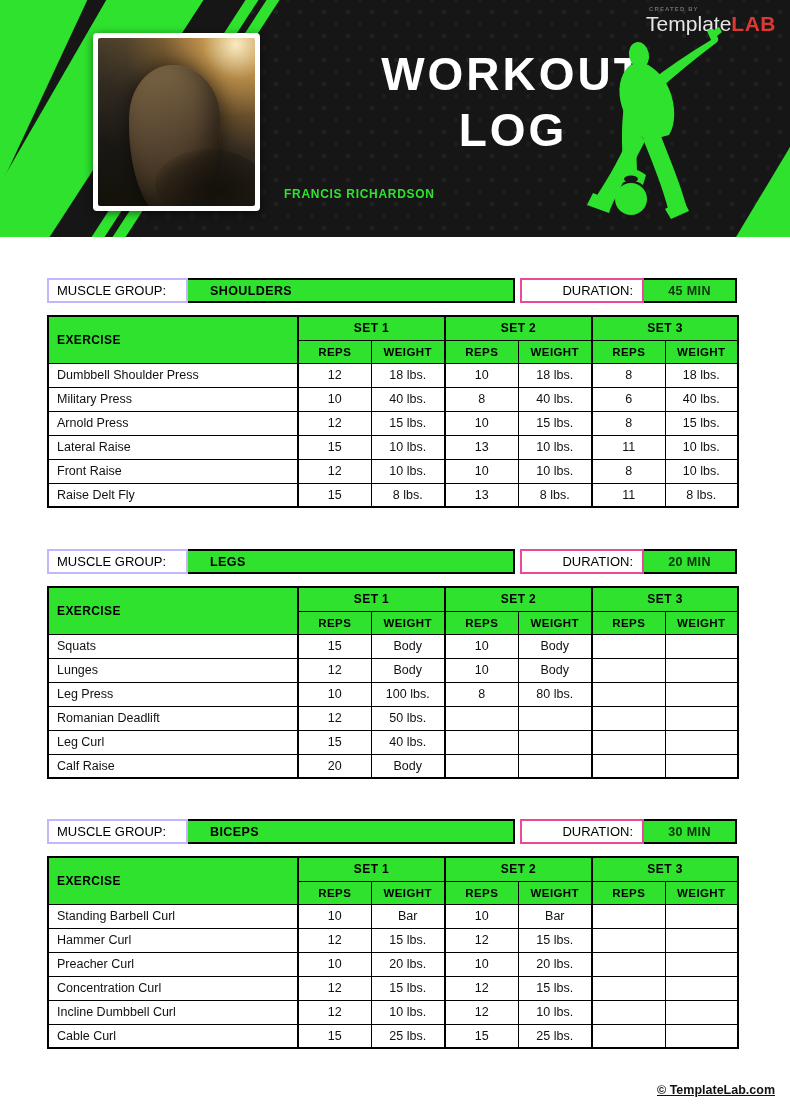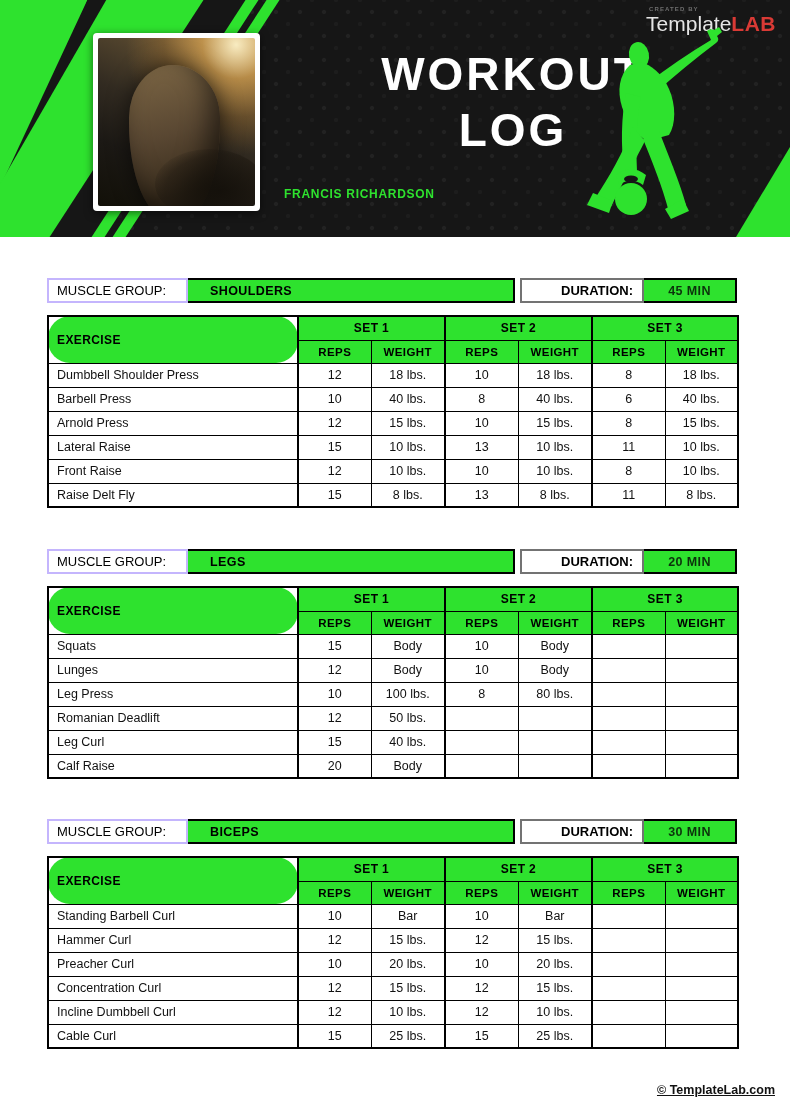--- a/index.html
+++ b/index.html
@@ -65,33 +65,33 @@
 
   .figure { position:absolute; left:583px; top:27px; width:155px; height:212px; z-index:3; }
 
   
   .bar { position:absolute; left:47px; width:690px; height:25px; display:flex; }
   .bar > div { display:flex; align-items:center; }
   .mg-label { width:141px; background:#fff; border:2px solid #c4b5fd; padding-left:8px; font-size:13px; color:#000; }
   .mg-value { width:327px; background:var(--green); border:2px solid #000; border-left:none; padding-left:22px;
               font-size:12.5px; font-weight:700; color:#000000; letter-spacing:.4px; }
   .bar .spacer { flex:1; }
-  .dur-label { width:124px; background:#fff; border:2px solid #737373; justify-content:flex-end; padding-right:9px; font-size:13px; color:#000;font-weight:bold; }
+  .dur-label { width:124px; background:#fff; border:2px solid #ec4899; justify-content:flex-end; padding-right:9px; font-size:13px; color:#000; }
   .dur-value { width:93px; background:var(--green); border:2px solid #000; border-left:none; justify-content:center;
                font-size:12.5px; font-weight:700; color:#0c330c; letter-spacing:.4px; }
 
   
   .wtable { position:absolute; left:47px; width:690px; border-collapse:collapse; table-layout:fixed;
             border:2.5px solid #000; }
   .wtable th, .wtable td { border:1.5px solid #000; }
   .wtable .grp { border-left:2.5px solid #000; }
   .wtable thead th { background:var(--green); color:#000; font-weight:700; }
   .set-row th { height:24px; font-size:12px; letter-spacing:.4px; }
   .sub-row th { height:23px; font-size:11.5px; letter-spacing:.4px; }
-  .exercise-head { text-align:left; padding-left:8px; font-size:12.5px; letter-spacing:.3px;border-radius:22px; }
+  .exercise-head { text-align:left; padding-left:8px; font-size:12.5px; letter-spacing:.3px; }
   .wtable tbody td { height:24px; font-size:12.5px; color:#111; text-align:center; background:#fff; }
   .wtable tbody td.exercise-cell { text-align:left; padding-left:8px; white-space:nowrap; }
 
   .footer { position:absolute; top:1083px; right:15px; font-size:12.5px; font-weight:700; }
   .footer a { color:#111; text-decoration:underline; }
 
   :root { --green:#2EE22E; --brand-red:#D93A35; }
 </style>
 </head>
 <body>
@@ -191,21 +191,21 @@
         <tr>
           <td class="exercise-cell">Dumbbell Shoulder Press</td>
           <td class="grp">12</td>
           <td>18 lbs.</td>
           <td class="grp">10</td>
           <td>18 lbs.</td>
           <td class="grp">8</td>
           <td>18 lbs.</td>
         </tr>
         <tr>
-          <td class="exercise-cell">Barbell Press</td>
+          <td class="exercise-cell">Military Press</td>
           <td class="grp">10</td>
           <td>40 lbs.</td>
           <td class="grp">8</td>
           <td>40 lbs.</td>
           <td class="grp">6</td>
           <td>40 lbs.</td>
         </tr>
         <tr>
           <td class="exercise-cell">Arnold Press</td>
           <td class="grp">12</td>

